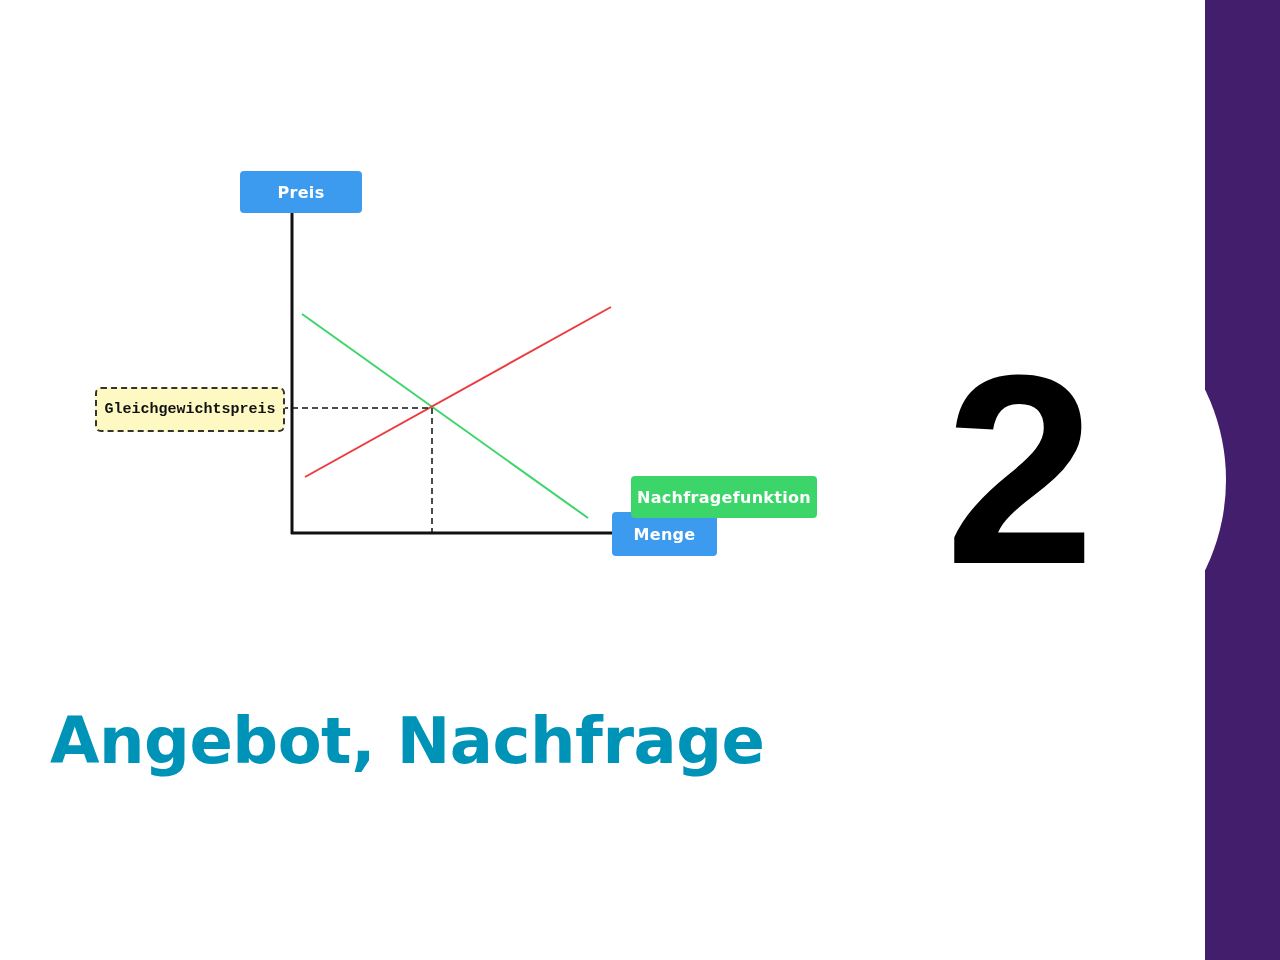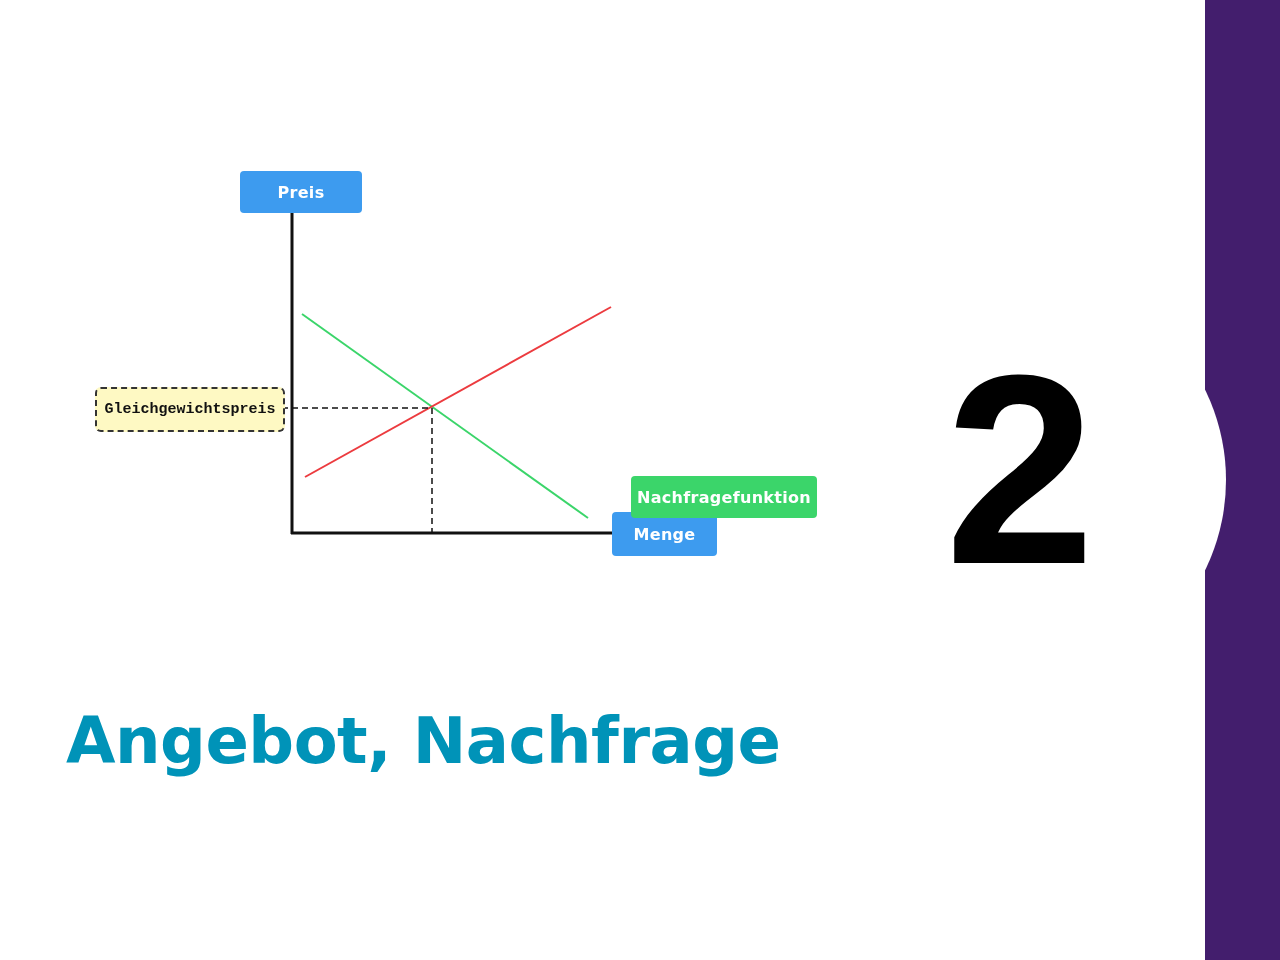--- a/index.html
+++ b/index.html
@@ -35,21 +35,21 @@
     .pill-nachfrage { left: 631px; top: 452px; width: 186px; height: 42px; background: #3bd56a; margin-top: 24px; }
     .dashed-box {
       position: absolute; border: 2px dashed #333333; border-radius: 6px;
       background: #fef9c3; color: #111111;
       font-family: Liberation Mono, monospace; font-weight: bold; font-size: 15px;
       display: flex; align-items: center; justify-content: center;
     }
     .box-preis { left: 95px; top: 387px; width: 186px; height: 41px; }
     .box-menge { left: 327px; top: 540px; width: 207px; height: 41px; }
     .title {
-      position: absolute; left: 66px; top: 698px; width: 820px;
+      position: absolute; left: 50px; top: 698px; width: 820px;
       font-family: "DejaVu Sans", sans-serif; font-weight: bold;
       font-size: 64px; line-height: 86px; color: #0093b8;
       letter-spacing: -0.5px;
     }
     .title span { display: block; }
   </style>
 </head>
 <body>
 
 <div class="purple-bar"></div>

